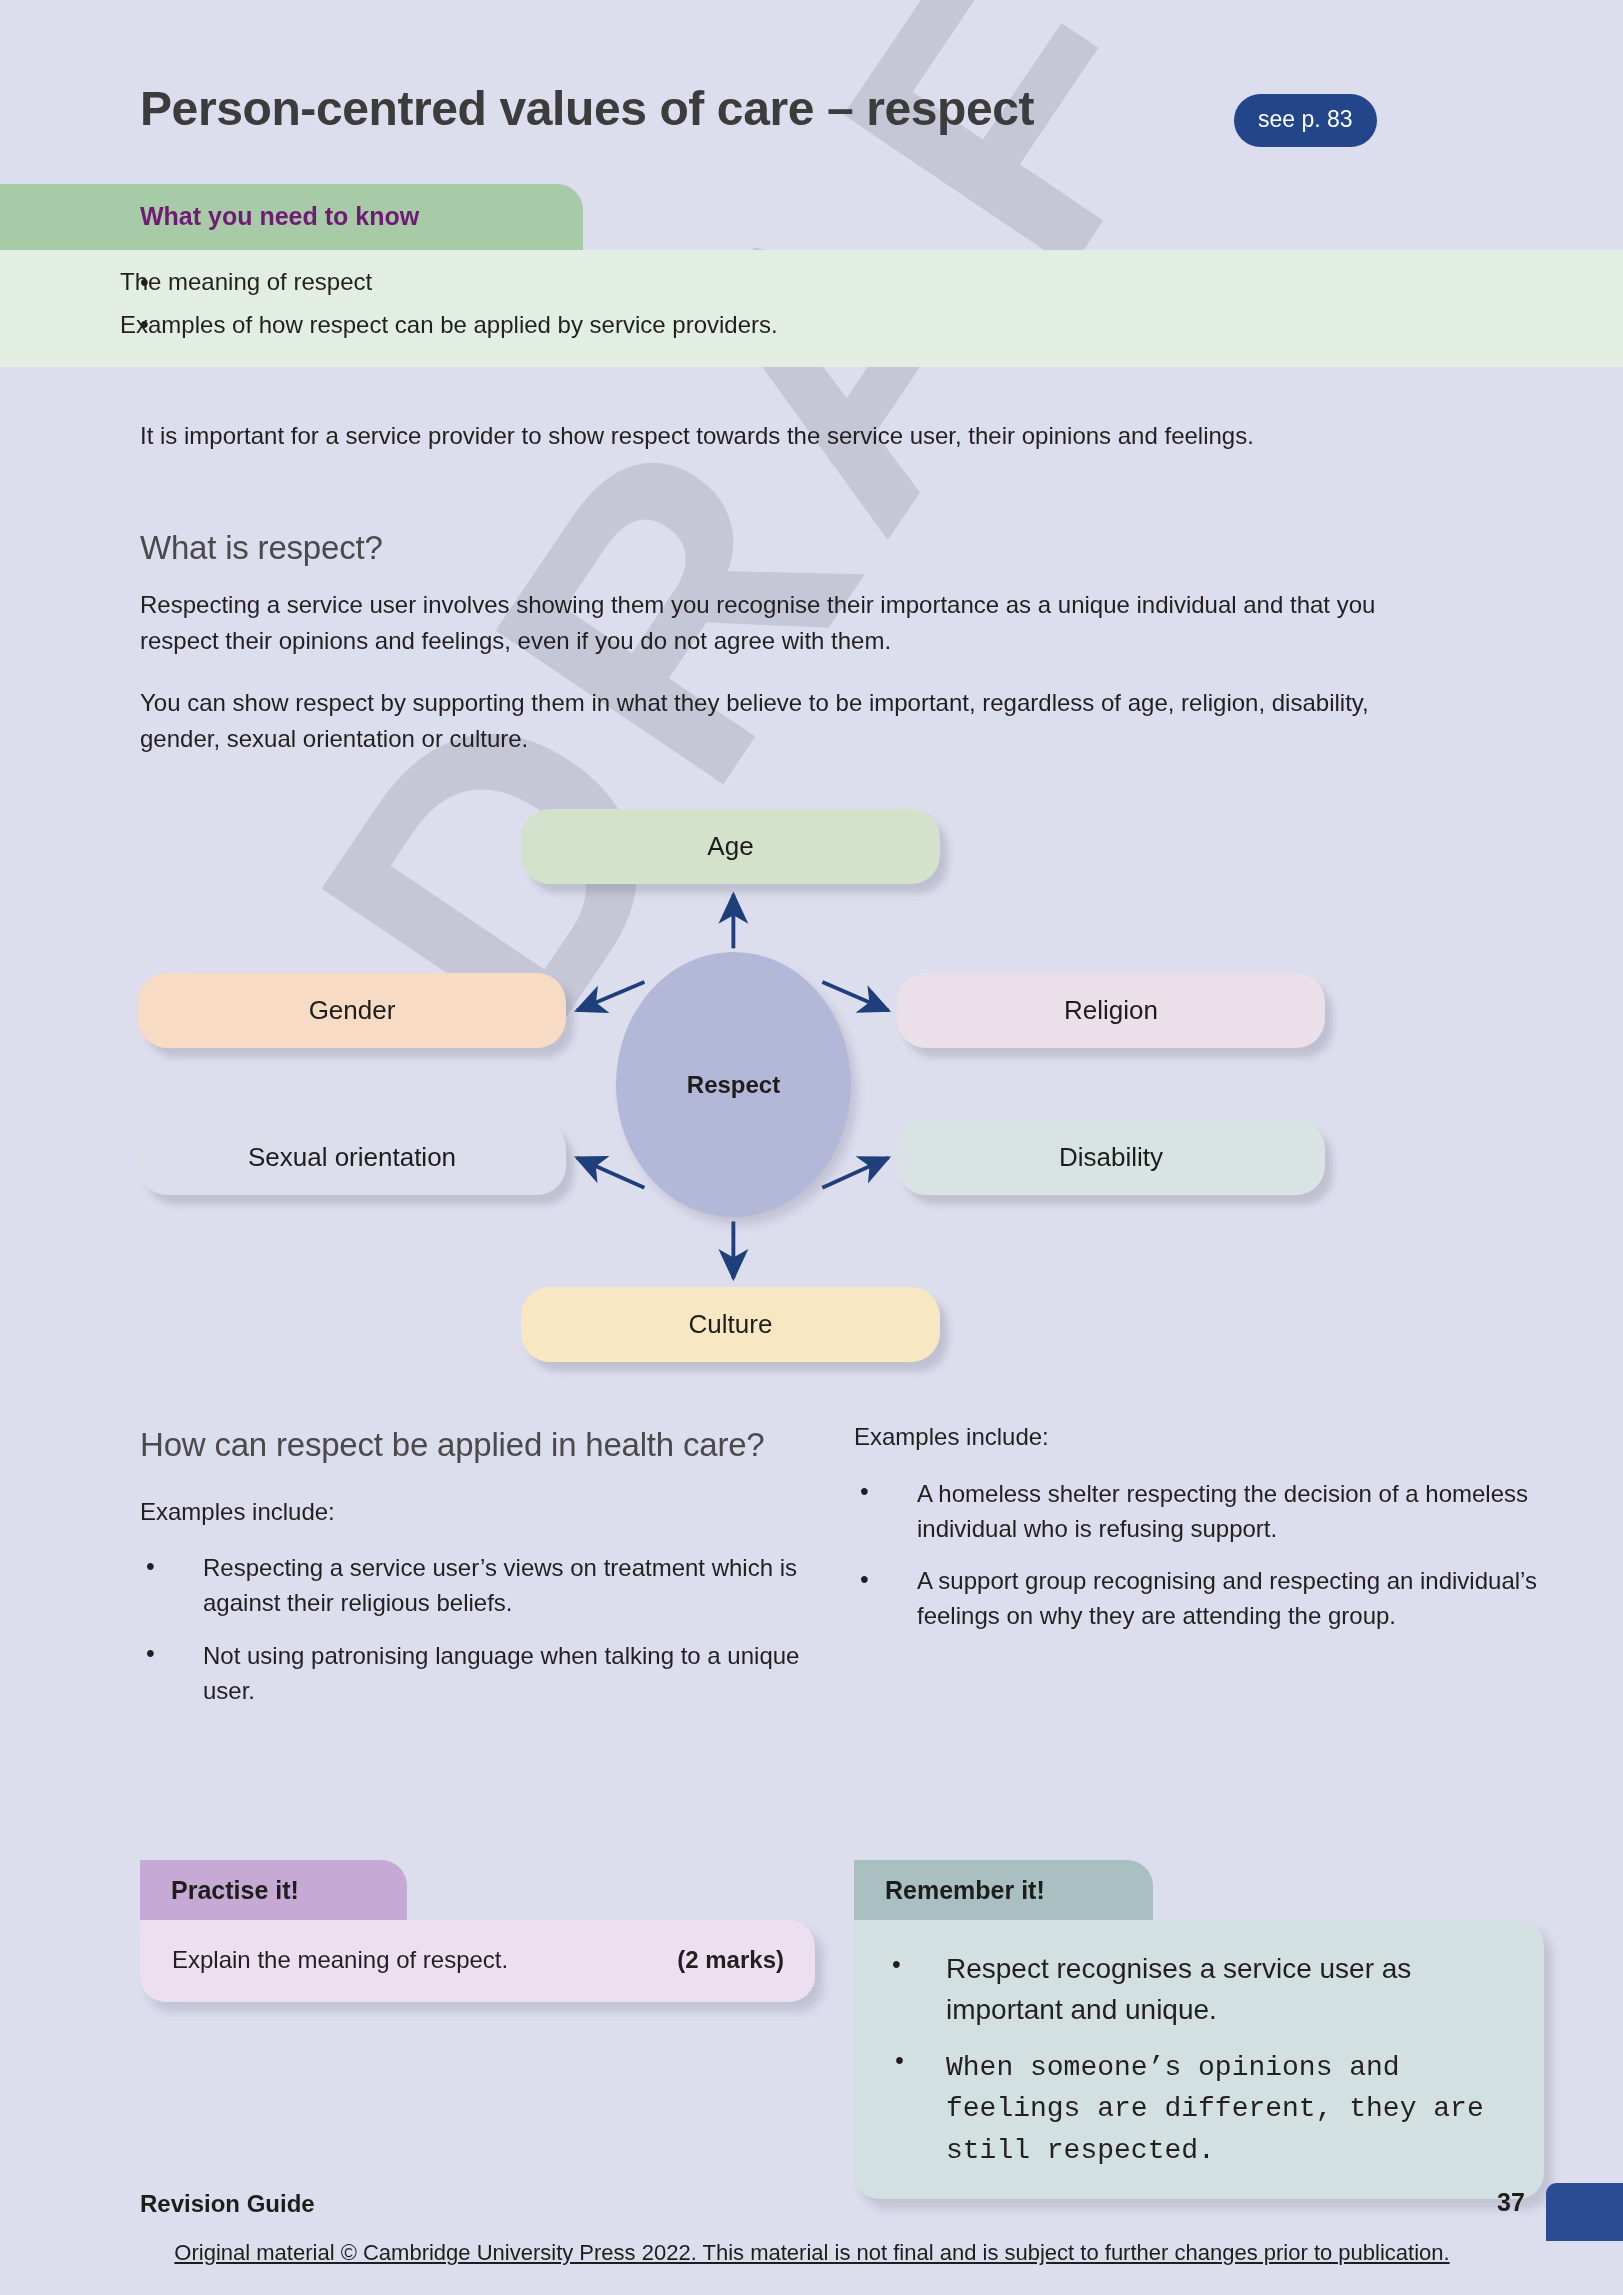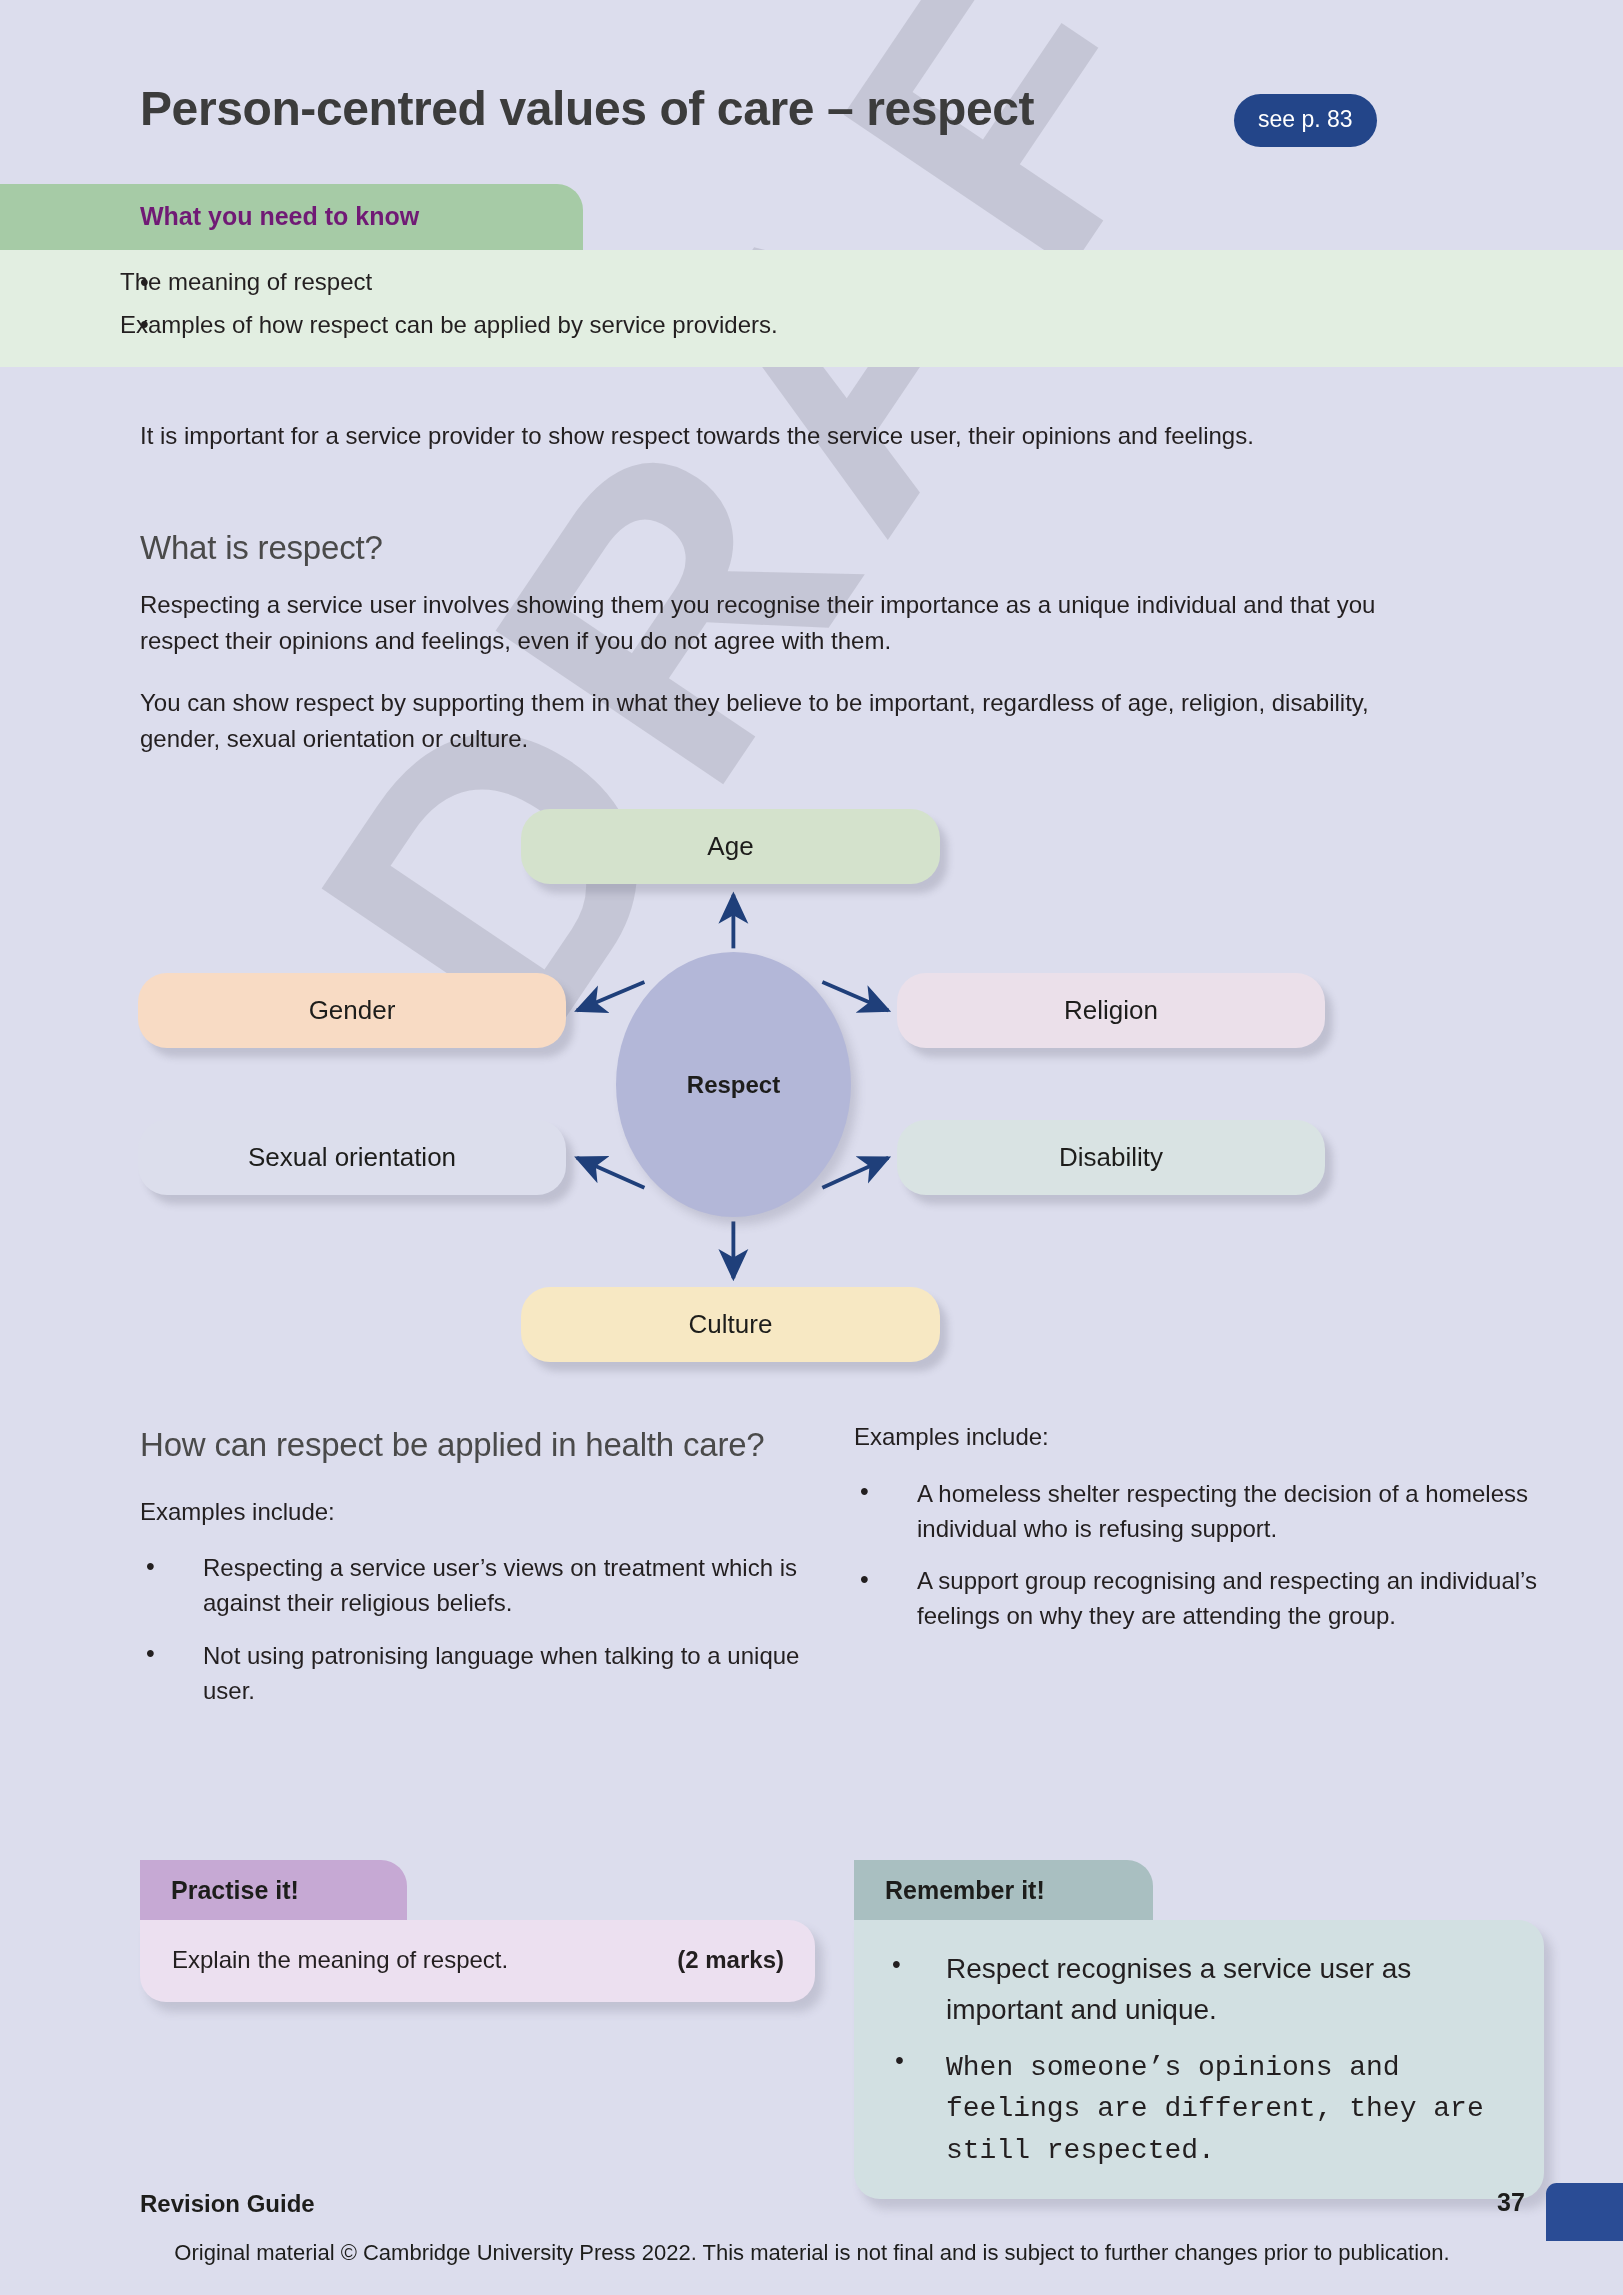--- a/index.html
+++ b/index.html
@@ -334,20 +334,21 @@
   }
   #copyright {
     position: absolute;
     left: 0;
     top: 2240px;
     width: 1624px;
     text-align: center;
     font-size: 22px;
     color: #1d1d1b;
     z-index: 10;
+    text-decoration: underline;
   }
 </style>
 </head>
 <body>
 
 <div id="page">
 
   <div id="watermark">
     <span>DRAFT</span>
   </div>

